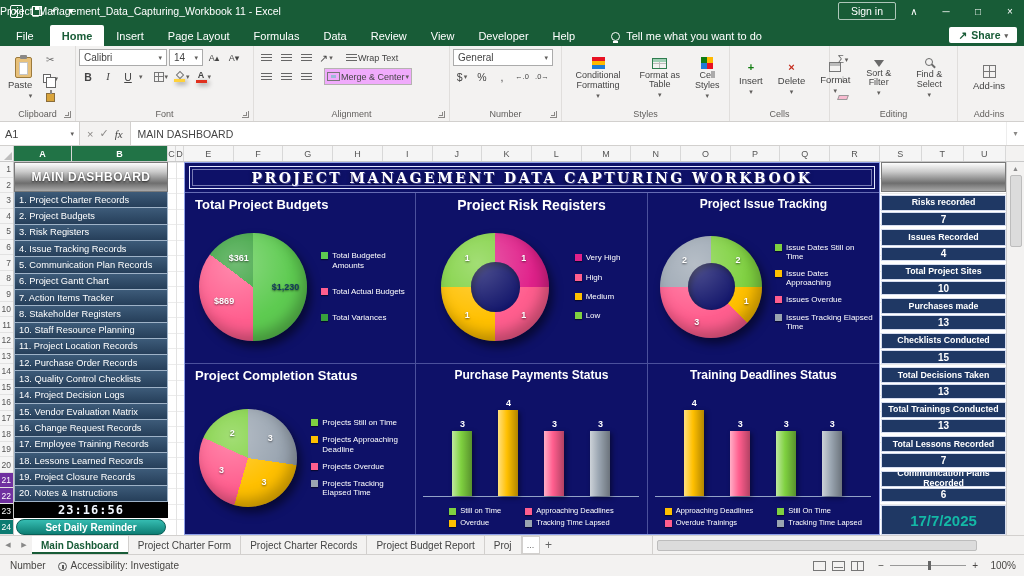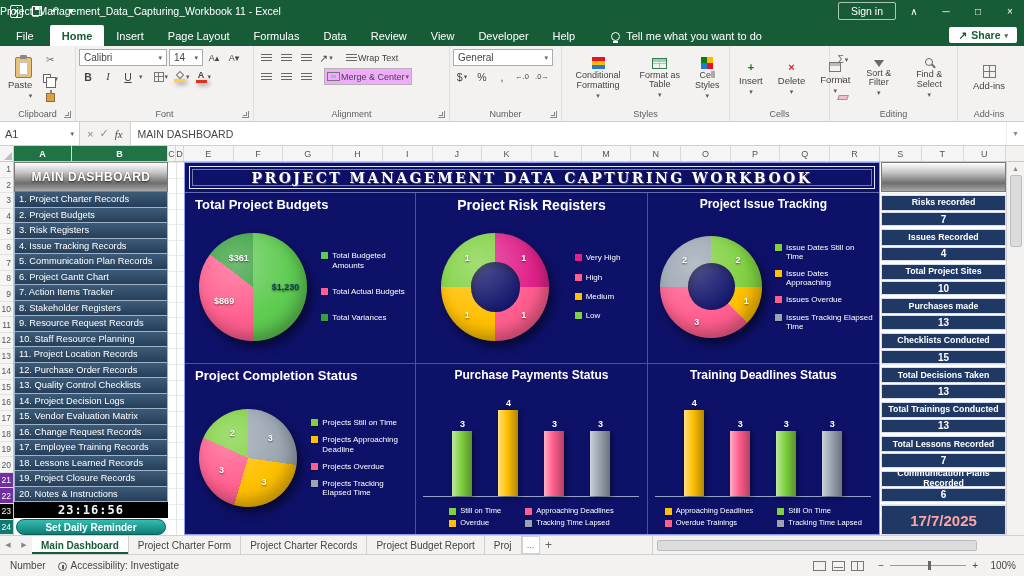--- a/index.html
+++ b/index.html
@@ -140,21 +140,21 @@
   .barval{color:#fff;font-size:9px;font-weight:bold}
   .bar{width:20px;background-image:linear-gradient(90deg,rgba(255,255,255,.5),rgba(255,255,255,0) 45%,rgba(0,0,0,.3));box-shadow:2px 2px 5px rgba(0,0,0,.45)}
 
   
   .kpi-col{position:absolute;left:881px;top:0;width:125px;height:373px;display:flex;flex-direction:column;gap:3px;z-index:2}
   .kpi-banner{height:30px;flex:none;background:linear-gradient(180deg,#FDFDFD,#C9C9C9 32%,#6E6E6E 72%,#A8A8A8);border:1px solid #7a7a7a}
   .kpi-list{flex:1;display:flex;flex-direction:column;gap:3px;min-height:0}
   .kpi{flex:1;display:flex;flex-direction:column;gap:1px;min-height:0}
   .kpi-label{flex:1.15;background:#1F3864;border:1px solid #D7DEF0;color:#fff;font-size:8.8px;font-weight:bold;display:flex;align-items:center;justify-content:center;text-align:center;line-height:1.05;padding:0 2px;overflow:hidden}
   .kpi-value{flex:1;background:#1F3864;border:1px solid #D7DEF0;color:#fff;font-size:10px;font-weight:bold;display:flex;align-items:center;justify-content:center;overflow:hidden}
-  .date-box{height:30px;flex:none;background:#1F3864;border:1px solid #D7DEF0;color:#fca5a5;font-size:15px;font-weight:bold;display:flex;align-items:center;justify-content:center}
+  .date-box{height:30px;flex:none;background:#1F3864;border:1px solid #D7DEF0;color:#14b8a6;font-size:15px;font-weight:bold;display:flex;align-items:center;justify-content:center}
 
   
   .sheetbar{height:19px;background:#F3F2F1;border-top:1px solid #D2D0CE;display:flex;align-items:stretch;font-size:10px;color:#444;flex:none}
   .snav{width:16px;display:flex;align-items:center;justify-content:center;font-size:7px;color:#888}
   .stabs{display:flex;align-items:stretch}
   .stab{padding:0 9px;display:flex;align-items:center;border-right:1px solid #D2D0CE;white-space:nowrap;cursor:default}
   .stab.active{background:#fff;color:#185C37;font-weight:bold;box-shadow:inset 0 -2px 0 #185C37}
   .smore{width:18px;display:flex;align-items:center;justify-content:center;background:#fff;border:1px solid #D2D0CE;font-size:9px;color:#666}
   .sadd{width:18px;display:flex;align-items:center;justify-content:center;font-size:12px;color:#666}
   .hscroll{margin-left:auto;width:372px;display:flex;align-items:center;padding:2px 4px;background:#F3F2F1;border-left:1px solid #D2D0CE}
@@ -535,21 +535,20 @@
       <div class="sb-header">MAIN DASHBOARD</div>
       <div class="sb-items">
           <div class="sb-item">1. Project Charter Records</div>
           <div class="sb-item">2. Project Budgets</div>
           <div class="sb-item">3. Risk Registers</div>
           <div class="sb-item">4. Issue Tracking Records</div>
           <div class="sb-item">5. Communication Plan Records</div>
           <div class="sb-item">6. Project Gantt Chart</div>
           <div class="sb-item">7. Action Items Tracker</div>
           <div class="sb-item">8. Stakeholder Registers</div>
-          <div class="sb-item">9. Resource Request Records</div>
           <div class="sb-item">10. Staff Resource Planning</div>
           <div class="sb-item">11. Project Location Records</div>
           <div class="sb-item">12. Purchase Order Records</div>
           <div class="sb-item">13. Quality Control Checklists</div>
           <div class="sb-item">14. Project Decision Logs</div>
           <div class="sb-item">15. Vendor Evaluation Matrix</div>
           <div class="sb-item">16. Change Request Records</div>
           <div class="sb-item">17. Employee Training Records</div>
           <div class="sb-item">18. Lessons Learned Records</div>
           <div class="sb-item">19. Project Closure Records</div>

